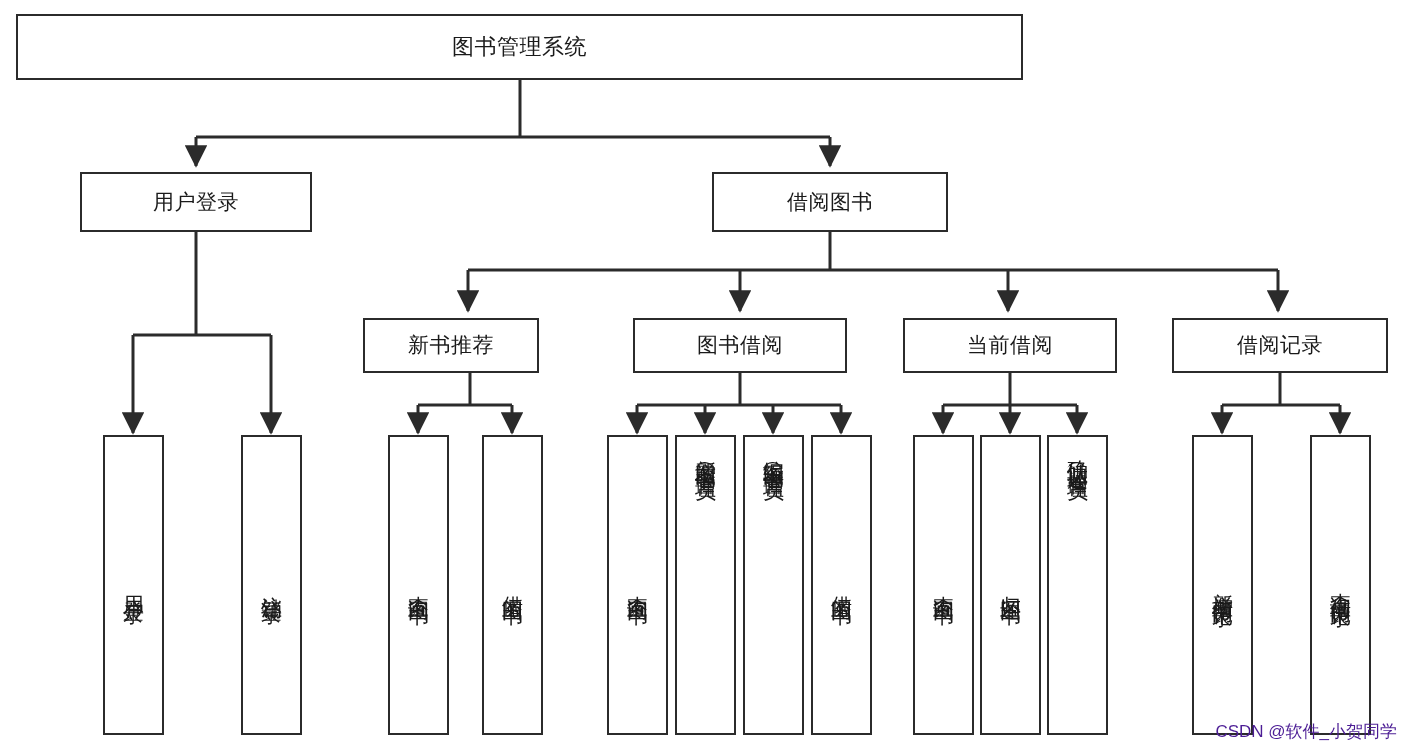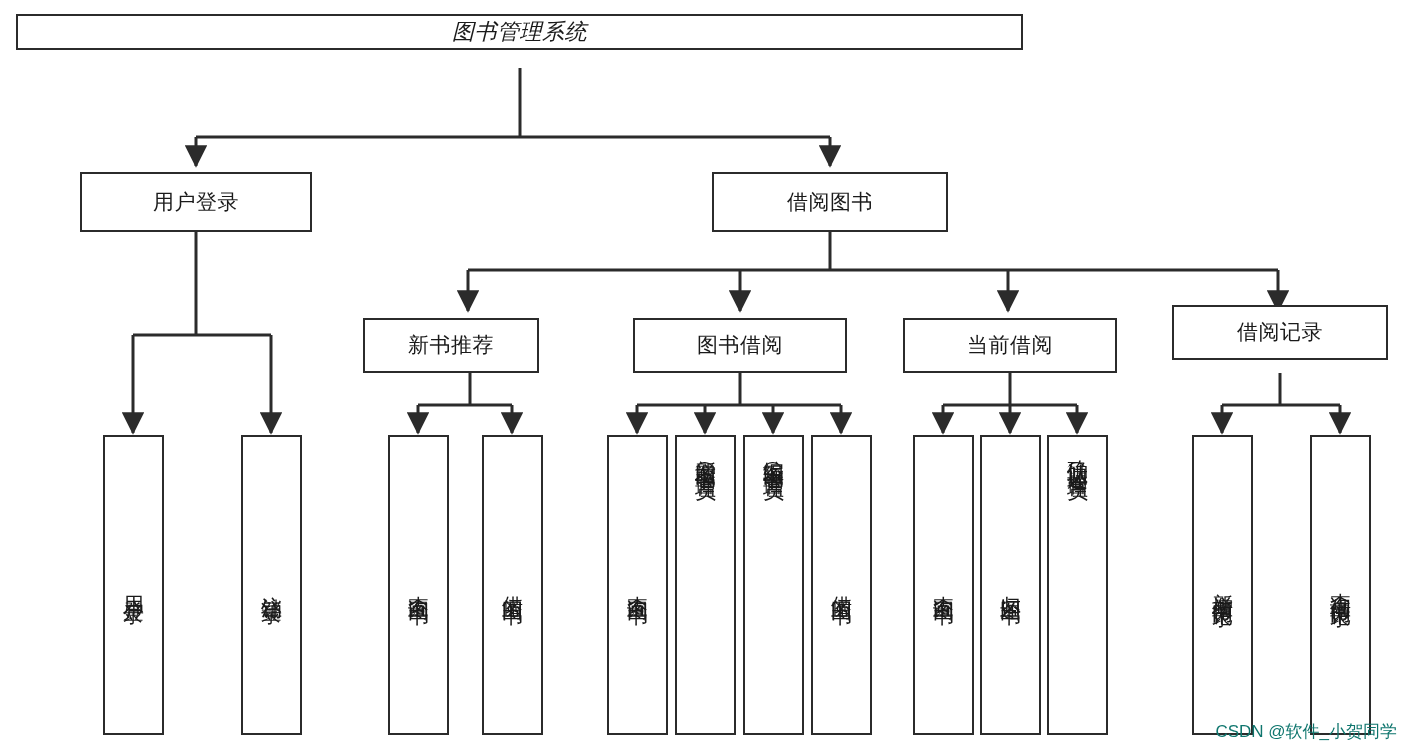--- a/index.html
+++ b/index.html
@@ -67,21 +67,21 @@
   
   .node.vert.centered {
     align-items: center;
     padding-top: 0;
   }
   #watermark {
     position: absolute;
     right: 8px;
     bottom: 4px;
     font-size: 17px;
-    color: #0f766e;
+    color: #4c1d95;
     white-space: nowrap;
     pointer-events: none;
   }
 </style>
 </head>
 <body>
 
 <div id="diagram-root">
 
   <svg id="diagram-svg" viewBox="0 0 1405 747" xmlns="http://www.w3.org/2000/svg">
@@ -127,21 +127,21 @@
       <path d="M 1010 405 L 1010 433" marker-end="url(#arrow)"></path>
       <path d="M 1077 405 L 1077 433" marker-end="url(#arrow)"></path>
 
       <path d="M 1280 373 L 1280 405"></path>
       <path d="M 1222 405 L 1340 405"></path>
       <path d="M 1222 405 L 1222 433" marker-end="url(#arrow)"></path>
       <path d="M 1340 405 L 1340 433" marker-end="url(#arrow)"></path>
     </g>
   </svg>
 
-  <div class="node horiz root" style="left:16px; top:14px; width:1007px; height:36px;font-style:italic;">
+  <div class="node horiz root" style="left:16px; top:14px; width:1007px; height:66px;">
     <span class="node-label">图书管理系统</span>
   </div>
 
   <div class="node horiz" style="left:80px; top:172px; width:232px; height:60px;">
     <span class="node-label">用户登录</span>
   </div>
 
   <div class="node horiz" style="left:712px; top:172px; width:236px; height:60px;">
     <span class="node-label">借阅图书</span>
   </div>
@@ -151,21 +151,21 @@
   </div>
 
   <div class="node horiz" style="left:633px; top:318px; width:214px; height:55px;">
     <span class="node-label">图书借阅</span>
   </div>
 
   <div class="node horiz" style="left:903px; top:318px; width:214px; height:55px;">
     <span class="node-label">当前借阅</span>
   </div>
 
-  <div class="node horiz" style="left:1172px; top:305px; width:216px; height:55px;">
+  <div class="node horiz" style="left:1172px; top:318px; width:216px; height:55px;">
     <span class="node-label">借阅记录</span>
   </div>
 
   <div class="node vert centered" style="left:103px; top:435px; width:61px; height:300px;">
     <span class="node-label">用户登录</span>
   </div>
 
   <div class="node vert centered" style="left:241px; top:435px; width:61px; height:300px;">
     <span class="node-label">注销登录</span>
   </div>

